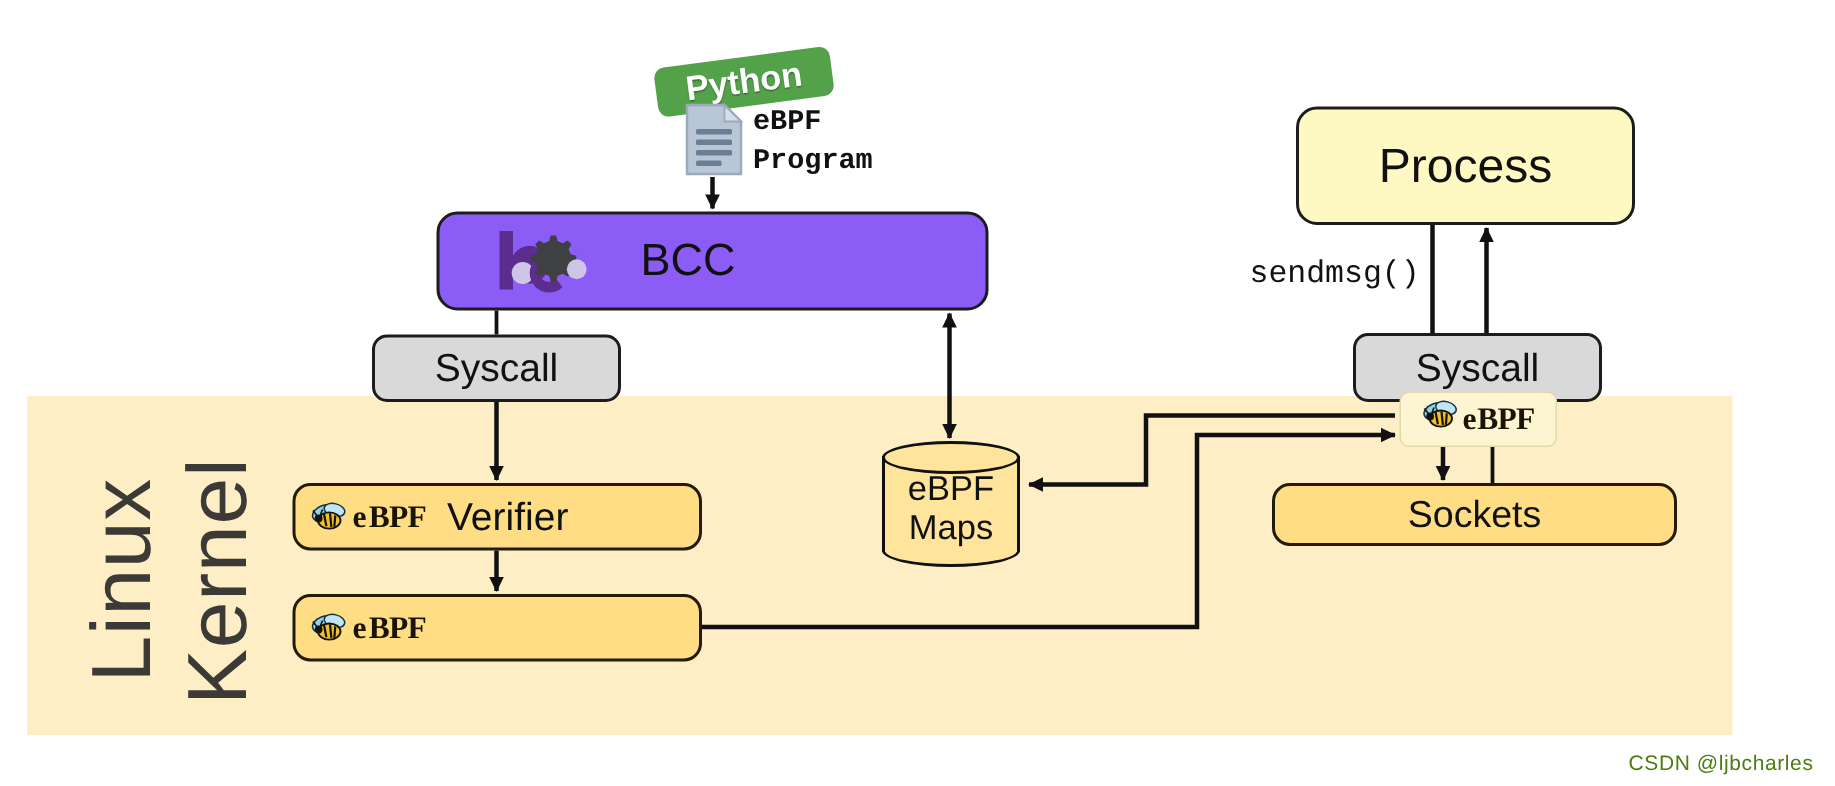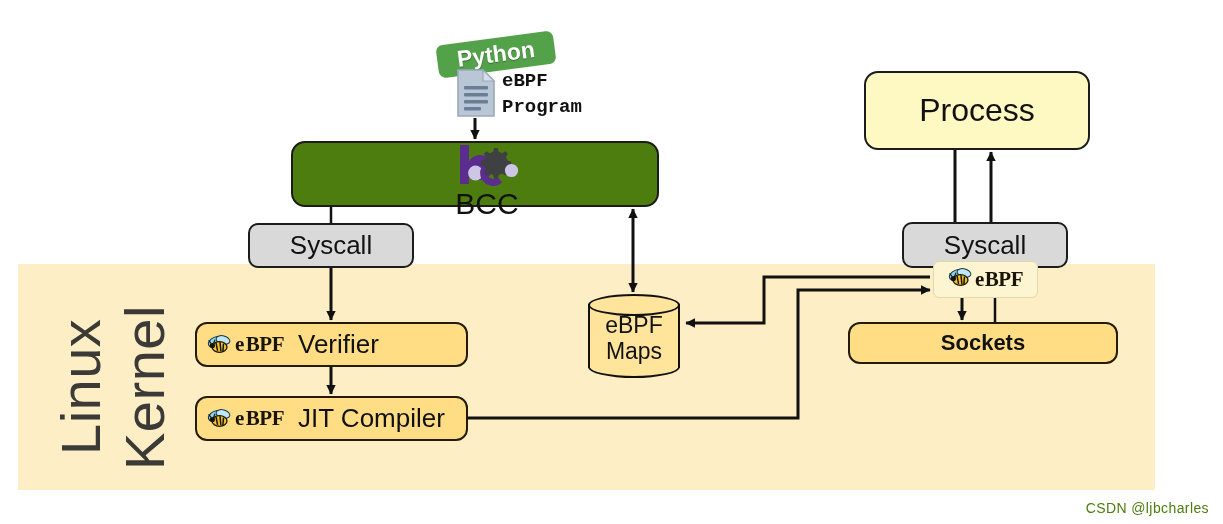--- a/index.html
+++ b/index.html
@@ -37,39 +37,39 @@
   }
   .box-gray{
     background:#d9d9d9;border:2px solid #1c1c1c;border-radius:10px;
     color:#111111;
   }
   .box-gray-lite{
     background:#fef9c3;border:2px solid #1c1c1c;border-radius:14px;
     color:#111111;
   }
   .box-purple{
-    background:#4d7c0f;border:2px solid #1c1c1c;border-radius:14px;flex-direction:column;
+    background:#8b5cf6;border:2px solid #1c1c1c;border-radius:14px;
   }
   .box-yellow{
     background:#ffdd85;border:2px solid #231b07;border-radius:12px;
     color:#111111;
   }
 
   
   #bcc-box{left:291px;top:141px;width:368px;height:66px;justify-content:flex-start;}
   #bcc-logo{margin-left:38px;display:flex;align-items:flex-end;}
   #bcc-label{margin-left:24px;font-size:30px;color:#111;}
 
   #syscall-left{left:248px;top:223px;width:166px;height:45px;font-size:26px;}
   #syscall-right{left:902px;top:222px;width:166px;height:46px;font-size:26px;}
   #process-box{left:864px;top:71px;width:226px;height:79px;font-size:32px;}
 
   #verifier-box{left:195px;top:322px;width:273px;height:45px;justify-content:flex-start;}
   #jit-box{left:195px;top:396px;width:273px;height:45px;justify-content:flex-start;}
-  #sockets-box{left:848px;top:322px;width:270px;height:42px;font-size:22px;font-weight:bold;}
+  #sockets-box{left:848px;top:322px;width:270px;height:42px;font-size:25px;}
   #tcpip-box{left:848px;top:374px;width:270px;height:42px;font-size:26px;}
 
   .node-text{font-size:26px;color:#111;margin-left:14px;}
 
   
   .ebpf-badge{display:flex;align-items:center;gap:2px;}
   .ebpf-word{font-family:"Liberation Serif", serif;font-weight:700;color:#1a1406;letter-spacing:-0.5px;}
 
   #ebpf-kprobe{
     position:absolute;left:933px;top:261px;width:103px;height:35px;
@@ -235,35 +235,35 @@
         <ellipse cx="9" cy="8" rx="8" ry="5" fill="#8fd2ef" stroke="#16343f" stroke-width="1" transform="rotate(-22 9 8)"></ellipse>
         <ellipse cx="16" cy="6" rx="7" ry="4.2" fill="#bfe6f7" stroke="#16343f" stroke-width="1" transform="rotate(14 16 6)"></ellipse>
         <ellipse cx="12.5" cy="13" rx="7.5" ry="5.4" fill="#f2c029" stroke="#16140a" stroke-width="1.3"></ellipse>
         <path d="M9,8.6 l1.6,8.2 M13,8.2 l0.9,9 M16.5,9.6 l-0.6,7.6" stroke="#16140a" stroke-width="1.5"></path>
         <circle cx="5.4" cy="11.6" r="2.6" fill="#16140a"></circle>
         <path d="M4.2,9.6 l-2.6,-3.2 M6.6,9.3 l1.4,-3.6" stroke="#16140a" stroke-width="1.1"></path>
       </svg>
       <span class="ebpf-word" style="font-size:21px;">e</span>
       <span class="ebpf-word" style="font-size:21px;">BPF</span>
     </span>
-    <span class="node-text">JIT Compiler</span>
   </div>
 
   <div id="maps-cyl">
     <div id="maps-bottom"></div>
     <div id="maps-body"></div>
     <div id="maps-top"></div>
     <div id="maps-text">
       <span>eBPF</span>
       <span>Maps</span>
     </div>
   </div>
 
   <div id="process-box" class="node box-gray-lite">Process</div>
 
+  <div class="edge-label" id="lbl-sendmsg">sendmsg()</div>
 
   <div id="syscall-right" class="node box-gray">Syscall</div>
 
   <div id="ebpf-kprobe">
     <span>
       <svg viewBox="0 0 26 22" width="26" height="22">
         <ellipse cx="9" cy="8" rx="8" ry="5" fill="#8fd2ef" stroke="#16343f" stroke-width="1" transform="rotate(-22 9 8)"></ellipse>
         <ellipse cx="16" cy="6" rx="7" ry="4.2" fill="#bfe6f7" stroke="#16343f" stroke-width="1" transform="rotate(14 16 6)"></ellipse>
         <ellipse cx="12.5" cy="13" rx="7.5" ry="5.4" fill="#f2c029" stroke="#16140a" stroke-width="1.3"></ellipse>
         <path d="M9,8.6 l1.6,8.2 M13,8.2 l0.9,9 M16.5,9.6 l-0.6,7.6" stroke="#16140a" stroke-width="1.5"></path>

